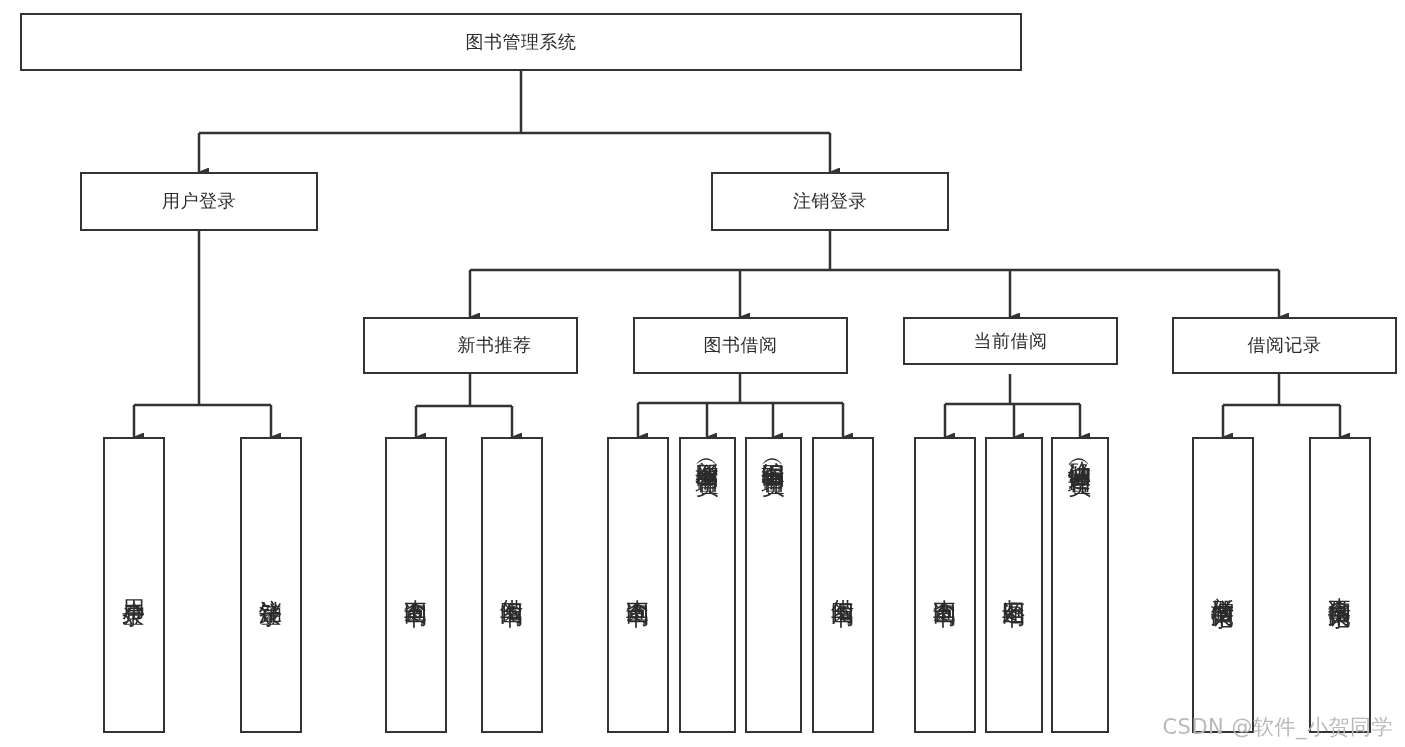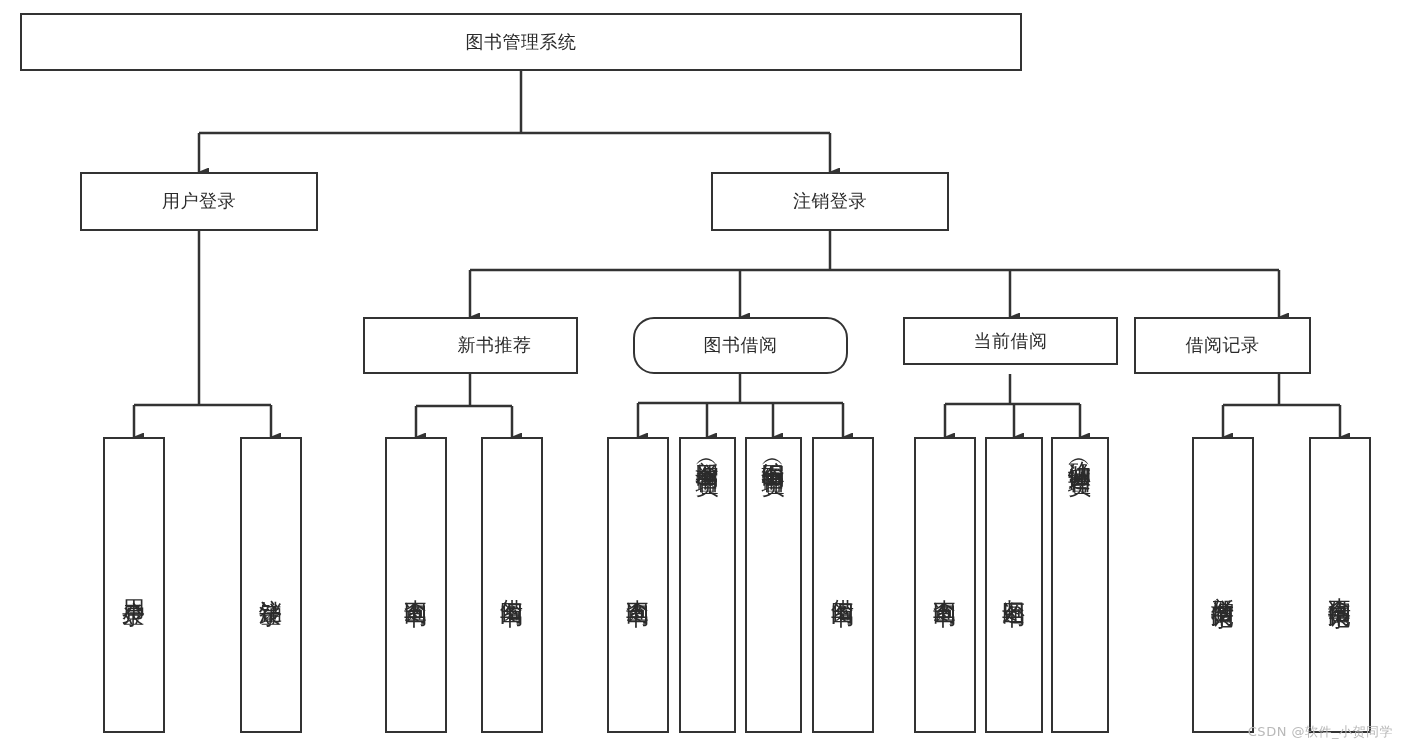--- a/index.html
+++ b/index.html
@@ -55,21 +55,21 @@
     white-space: nowrap;
   }
   .node-box.vertical.centered {
     align-items: center;
     padding-top: 0;
   }
   .watermark {
     position: absolute;
     right: 12px;
     bottom: 6px;
-    font-size: 13px;
+    font-size: 21px;
     color: #b9b9b9;
     letter-spacing: 0.5px;
     user-select: none;
     white-space: nowrap;
   }
 </style>
 </head>
 <body>
 
 <div id="diagram-root">
@@ -152,27 +152,27 @@
   <div class="node-box" style="left:80px; top:172px; width:238px; height:59px;">
     <span class="node-label">用户登录</span>
   </div>
   <div class="node-box" style="left:711px; top:172px; width:238px; height:59px;">
     <span class="node-label">注销登录</span>
   </div>
 
   <div class="node-box" style="left:363px; top:317px; width:215px; height:57px;padding-left:48px;">
     <span class="node-label">新书推荐</span>
   </div>
-  <div class="node-box" style="left:633px; top:317px; width:215px; height:57px;border-radius:21px;">
+  <div class="node-box" style="left:633px; top:317px; width:215px; height:57px;">
     <span class="node-label">图书借阅</span>
   </div>
   <div class="node-box" style="left:903px; top:317px; width:215px; height:48px;">
     <span class="node-label">当前借阅</span>
   </div>
-  <div class="node-box" style="left:1134px; top:317px; width:177px; height:57px;">
+  <div class="node-box" style="left:1172px; top:317px; width:225px; height:57px;">
     <span class="node-label">借阅记录</span>
   </div>
 
   <div class="node-box vertical centered" style="left:103px; top:437px; width:62px; height:296px;">
     <span class="node-label">用户登录</span>
   </div>
   <div class="node-box vertical centered" style="left:240px; top:437px; width:62px; height:296px;">
     <span class="node-label">注销登录</span>
   </div>
 

